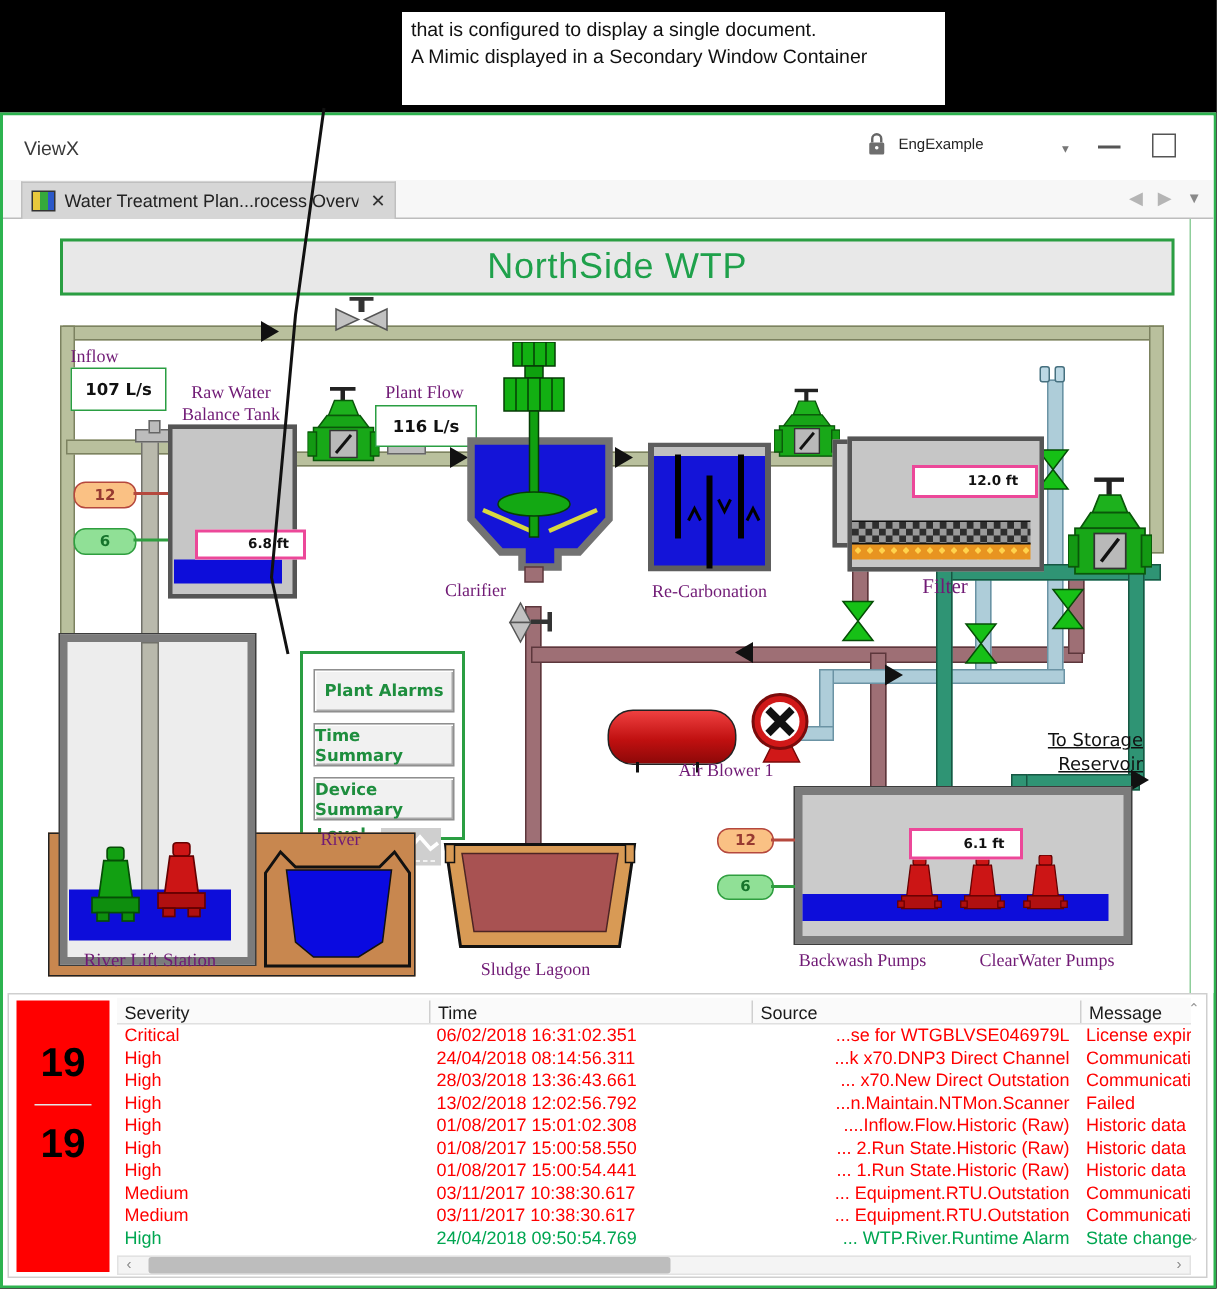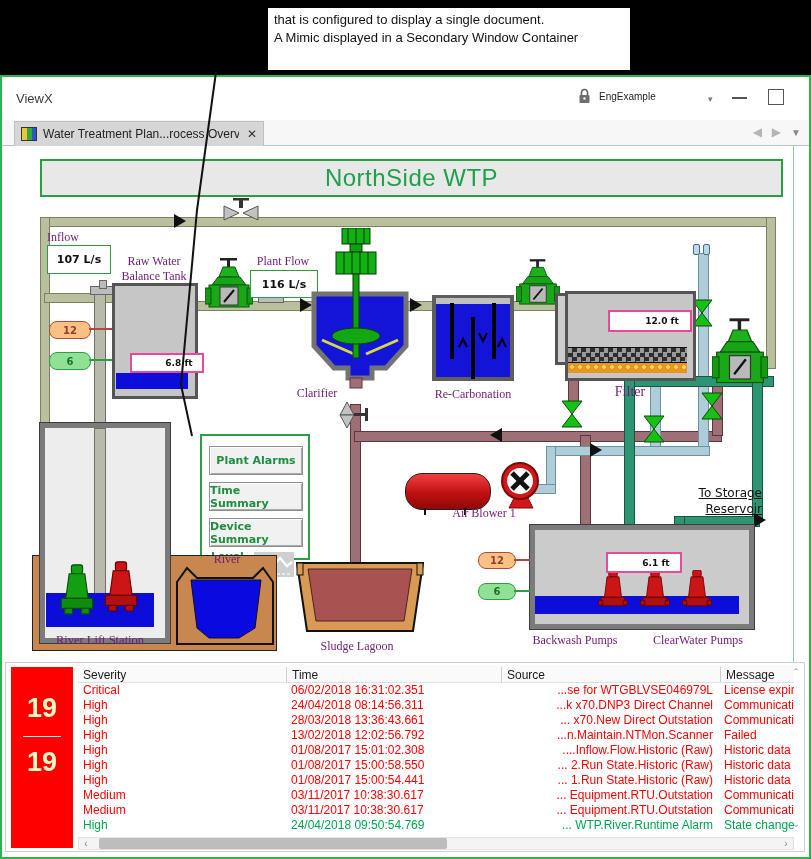--- a/index.html
+++ b/index.html
@@ -76,21 +76,21 @@
   .cyl .tick{position:absolute;width:2px;height:7px;background:#111;bottom:-6px;}
   .link{position:absolute;font-family:"DejaVu Sans",sans-serif;font-size:12px;color:#111;
         text-decoration:underline;text-align:right;line-height:1.3;}
 
   
   .f-check{position:absolute;background:repeating-conic-gradient(#2e2e2e 0% 25%,#9a9a9a 0% 50%) 0 0/9px 9px;border-top:1px solid #111;}
   .f-sand{position:absolute;background:radial-gradient(#ffd34d 32%,rgba(0,0,0,0) 34%) 0 0/8px 8px,#e89420;border-top:1px solid #111;}
 
   
   .alarm-area{left:3px;top:585px;width:800px;height:190px;background:#fff;border:1px solid #cfcfcf;}
-  .redbox{left:5px;top:4px;width:62px;height:181px;background:#ff0000;color:#fef9c3;
+  .redbox{left:5px;top:4px;width:62px;height:181px;background:#ff0000;color:#000000;
           display:flex;flex-direction:column;align-items:center;}
   .redbox .n{font-size:27px;font-weight:bold;line-height:1;}
   .redbox .sep{width:38px;height:1px;background:#e6e6e6;margin:14px 0 12px 0;}
   .alist{left:72px;top:2px;width:716px;height:172px;overflow:hidden;background:#fff;}
   .ahead{display:flex;height:17px;background:#fafafa;border-bottom:1px solid #e0e0e0;align-items:flex-end;}
   .ahead .hc{font-size:12px;color:#1a1a1a;padding:1px 0 0 5px;border-right:1px solid #cfcfcf;overflow:hidden;white-space:nowrap;}
   .arow{display:flex;height:15px;font-size:12px;line-height:15px;white-space:nowrap;}
   .arow.red{color:#ff0000;}
   .arow.green{color:#00a651;}
   .c-sev{width:203px;padding-left:5px;overflow:hidden;flex:0 0 auto;}

